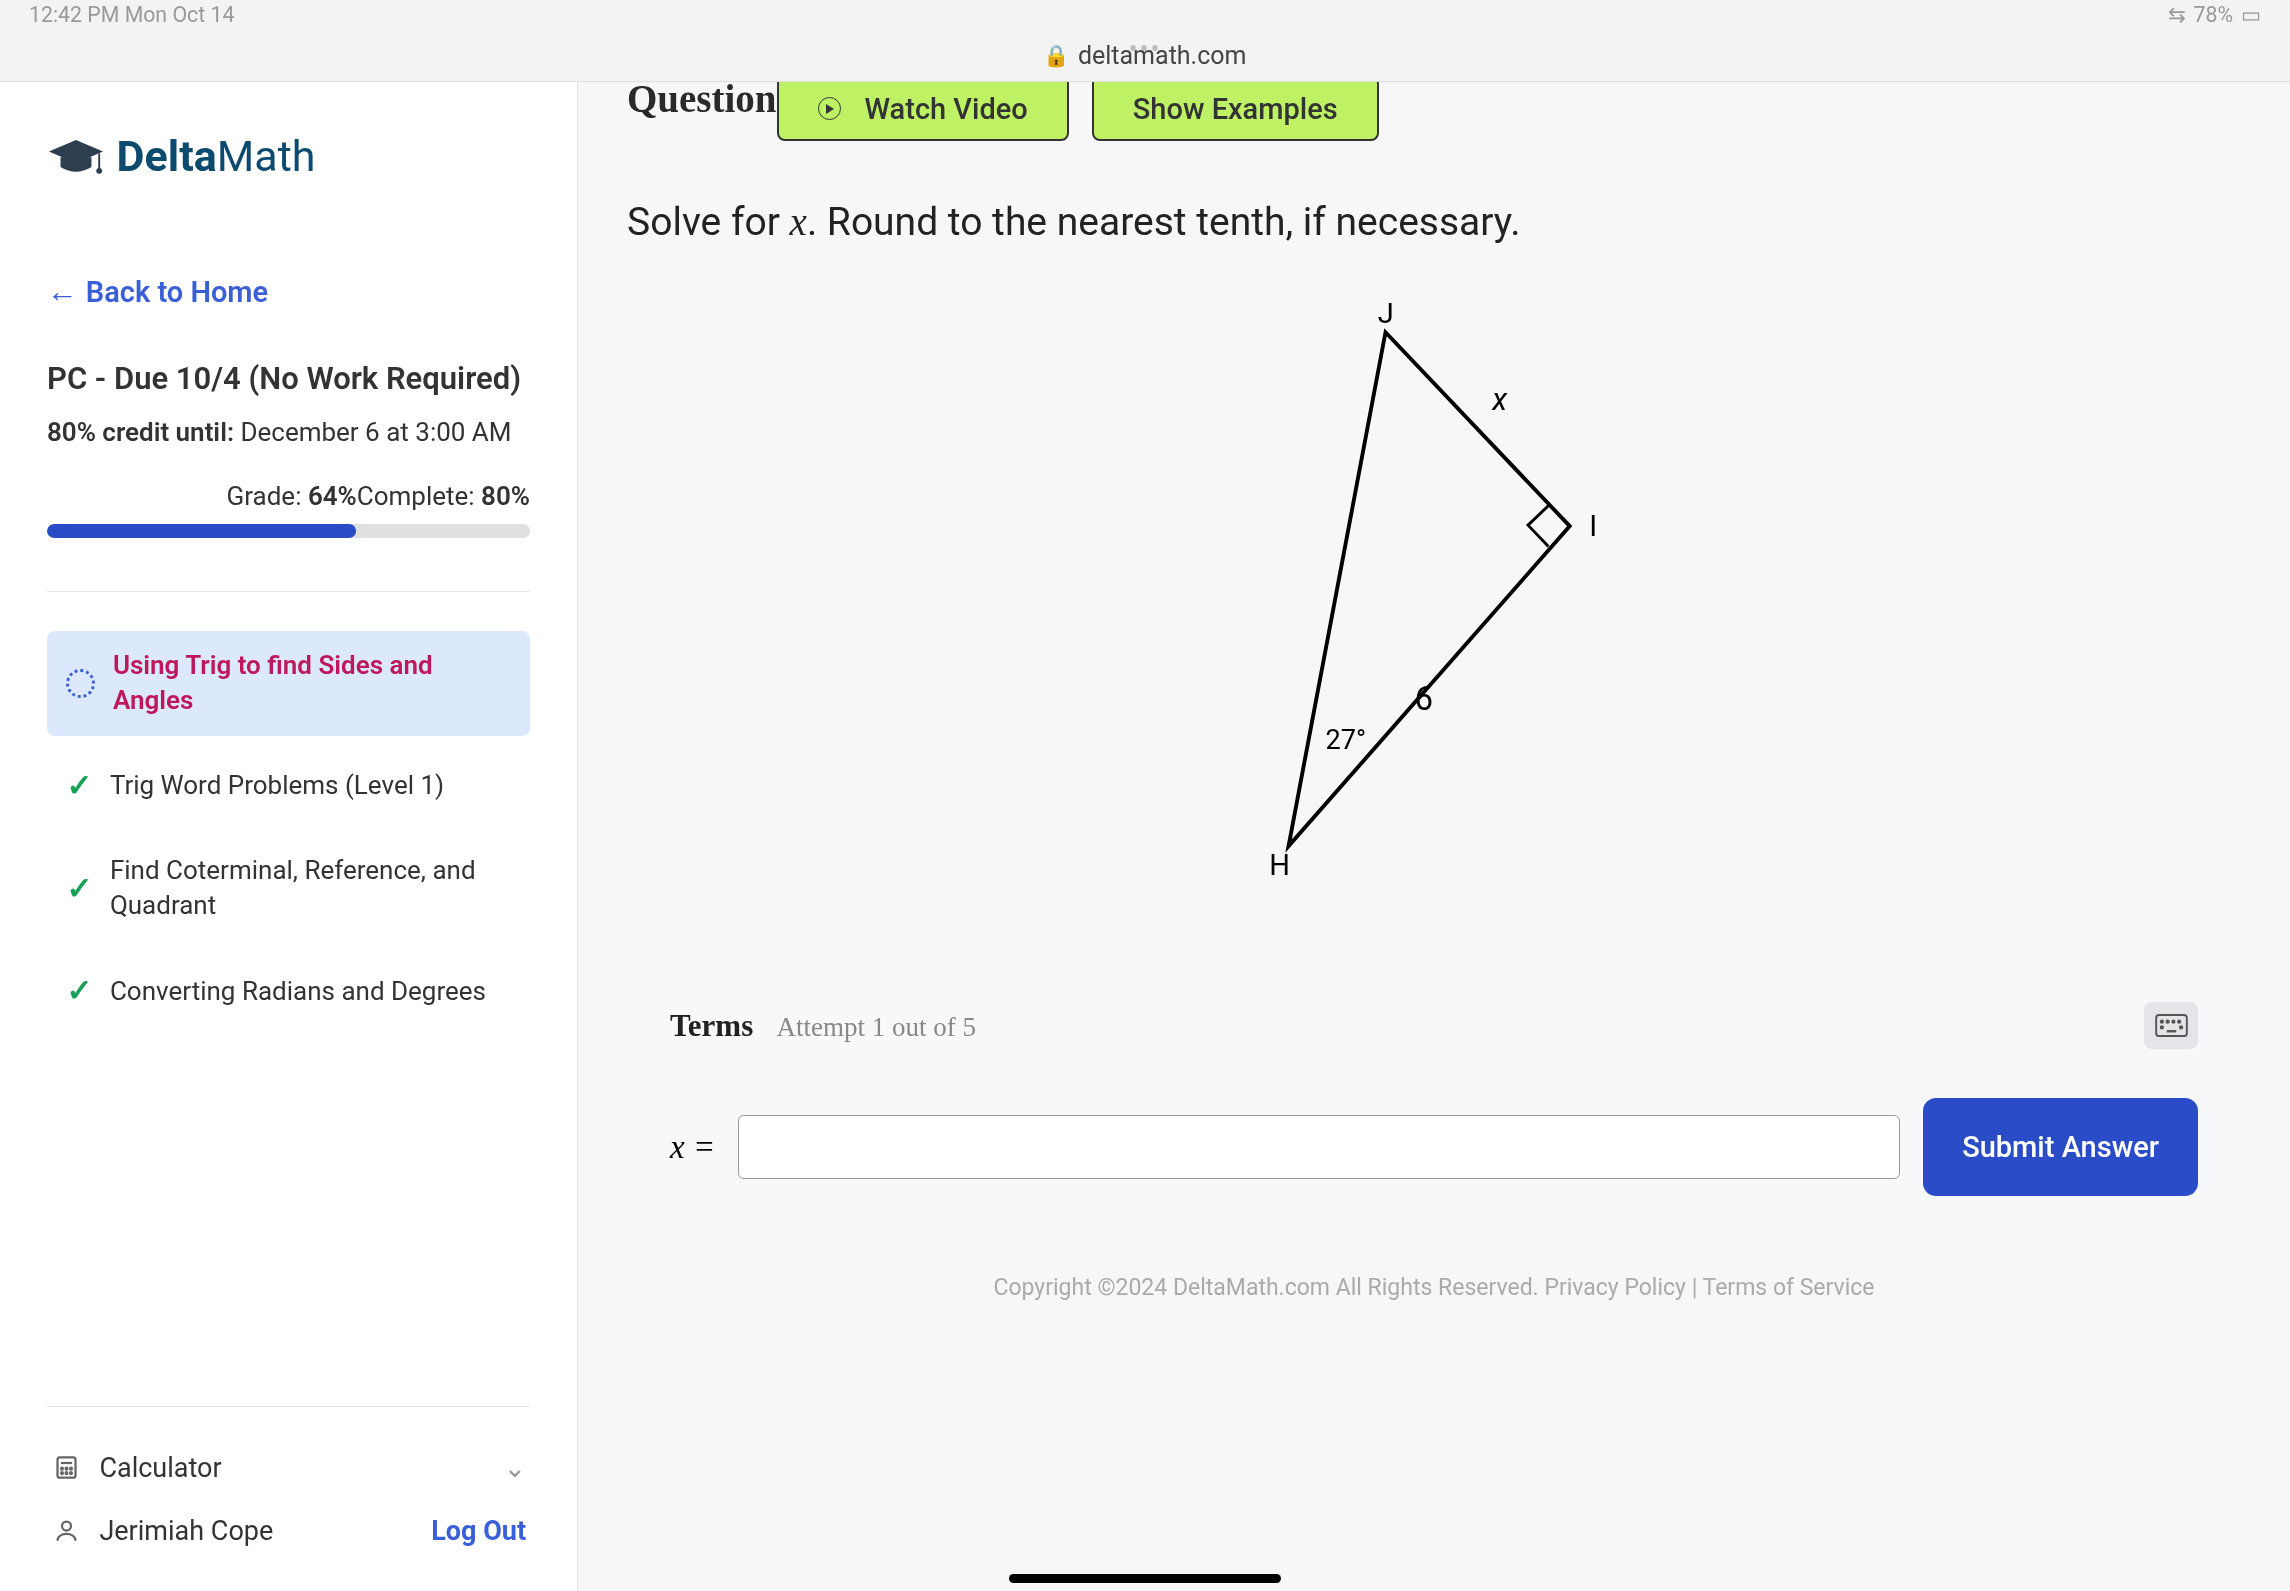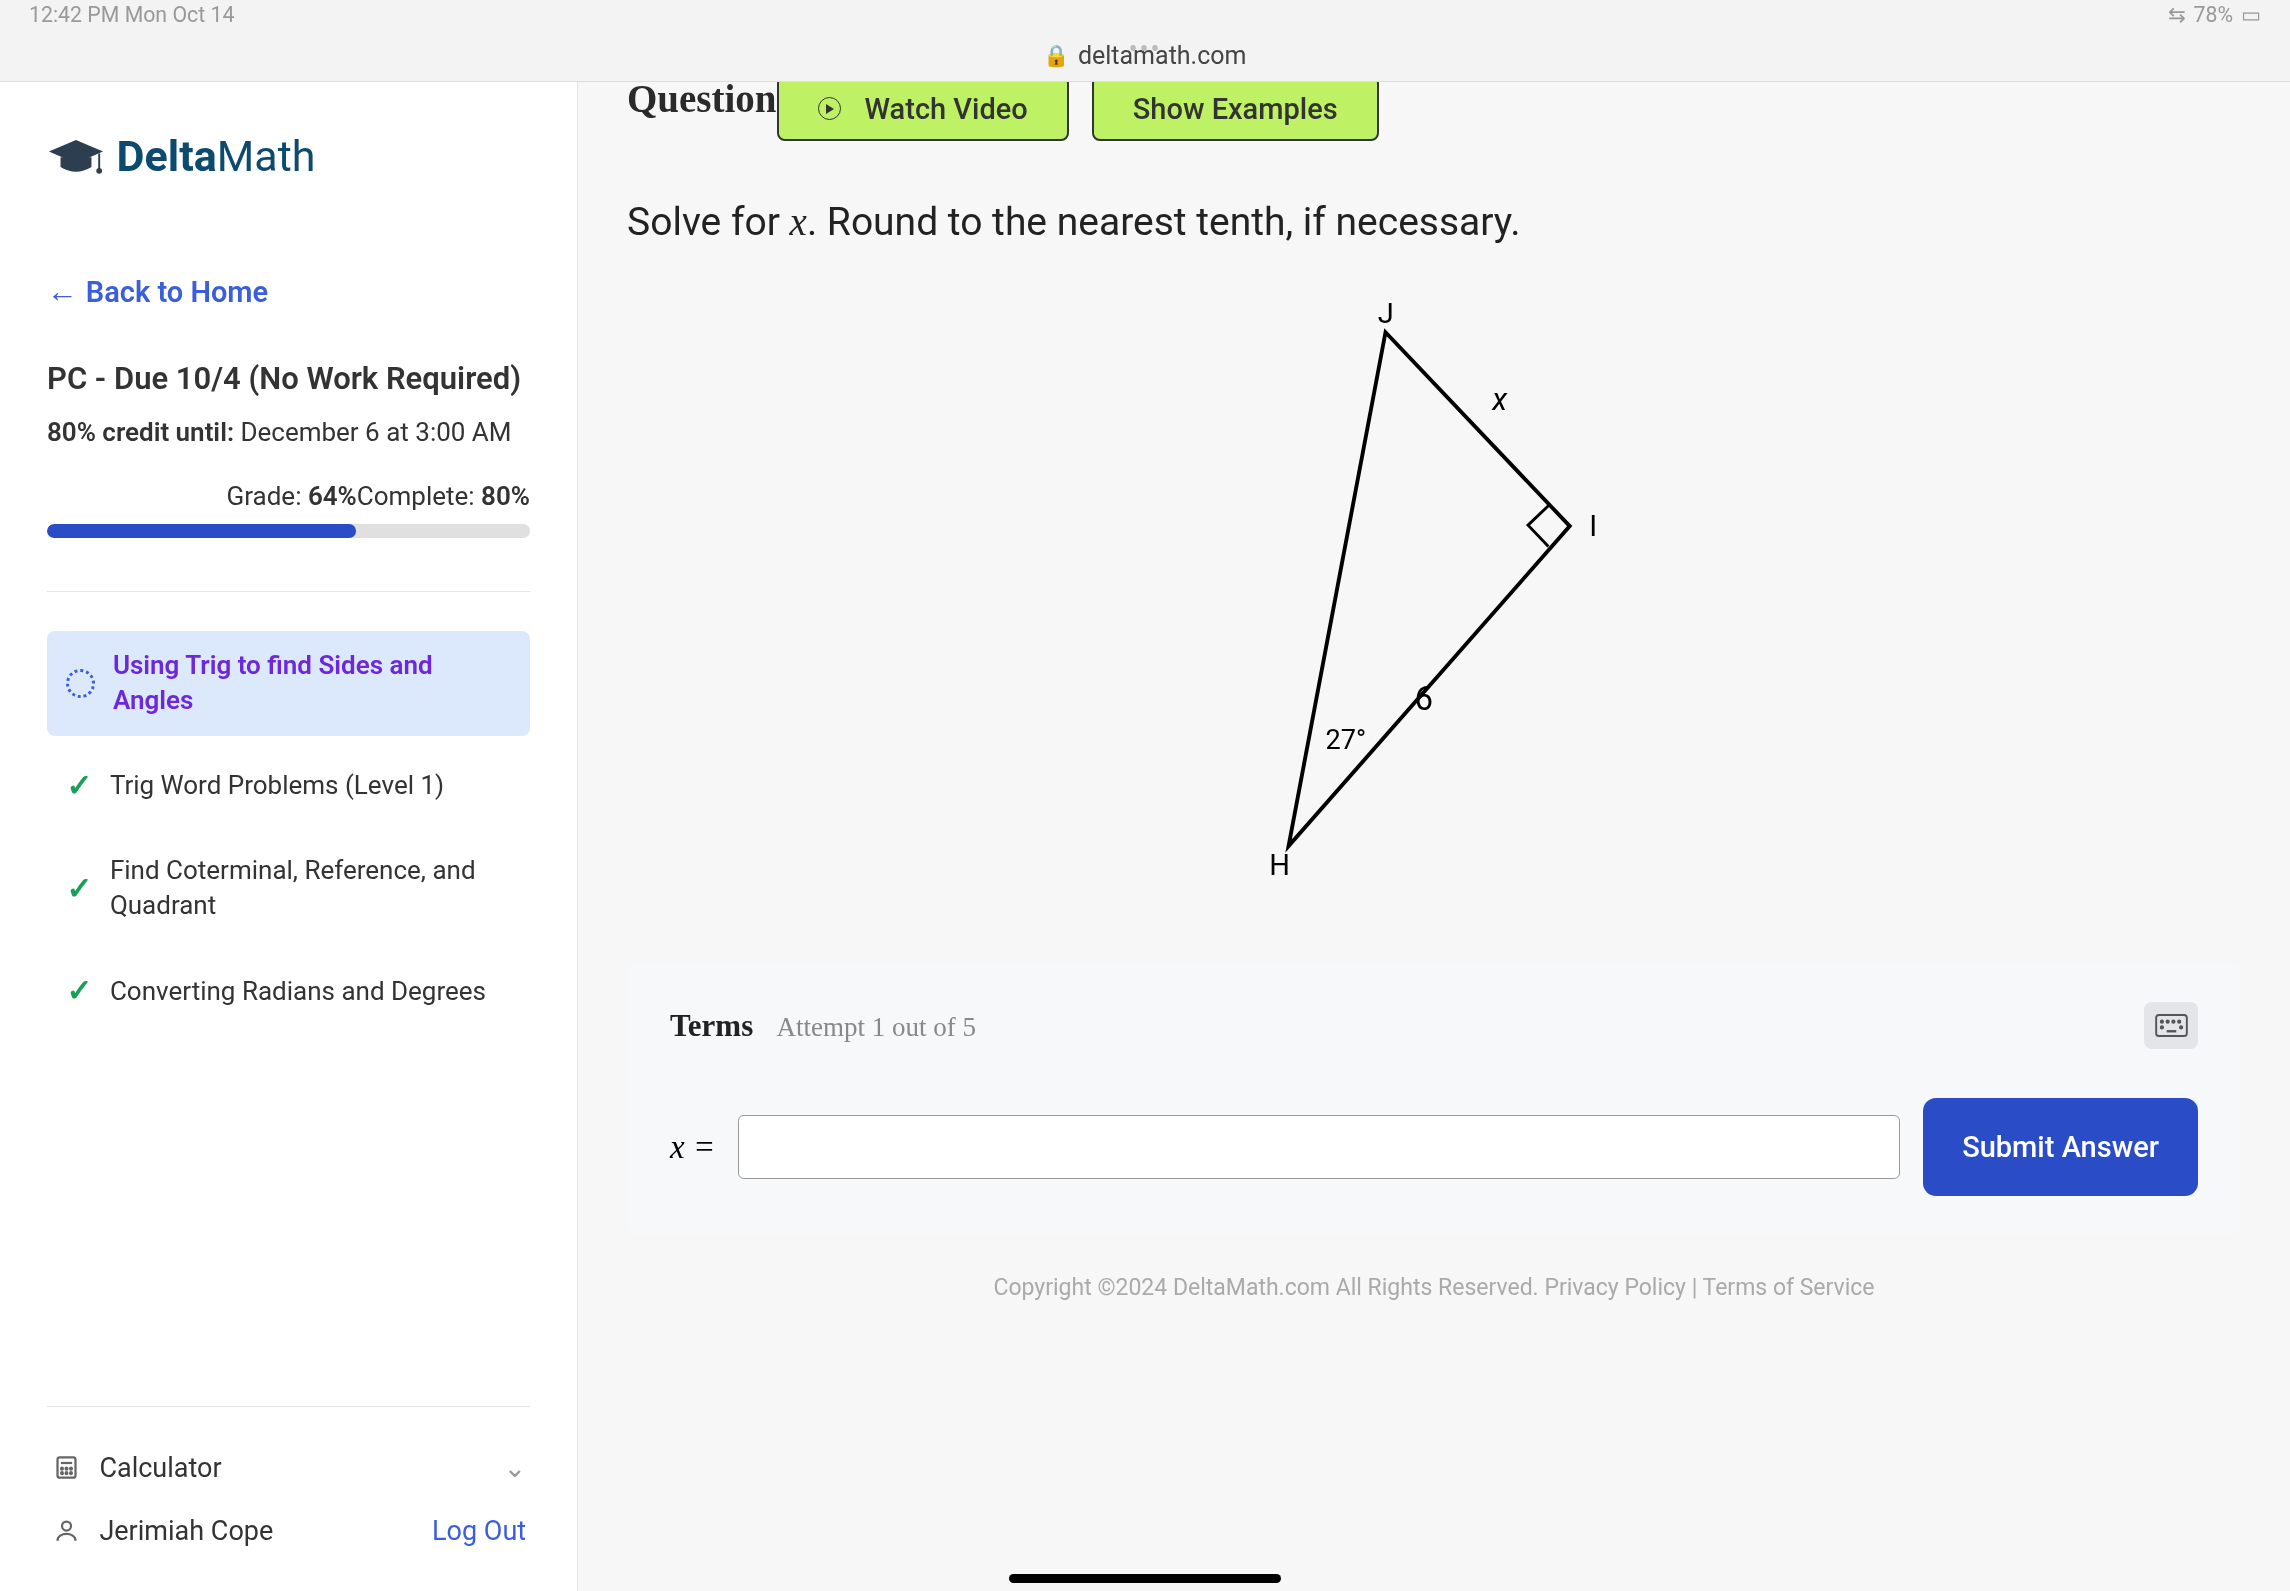--- a/index.html
+++ b/index.html
@@ -32,31 +32,31 @@
 .stats-row { display: flex; justify-content: flex-end; font-size: 26px; color: #333; margin-bottom: 13.6px; }
 .stats-row .bold { font-weight: 600; }
 
 .progress-bar { width: 100%; height: 13.6px; background: #e0e0e0; border-radius: 6.8px; overflow: hidden; position: relative; margin-bottom: 39px; }
 .progress-grade { position: absolute; left: 0; top: 0; height: 100%; background: #2a4cc7; border-radius: 6.8px; }
 .progress-complete { position: absolute; left: 0; top: 0; height: 100%; background: #5aa5e8; border-radius: 6.8px; z-index: -1; }
 
 .divider { height: 1px; background: #e5e5e5; margin: 13.6px 0 39px 0; }
 
 .topic-item { display: flex; align-items: center; gap: 17.5px; padding: 17.5px 19.4px; border-radius: 7.8px; font-size: 26px; color: #333; margin-bottom: 11.6px; cursor: pointer; line-height: 1.35; }
-.topic-item.active { background: #dce8fb; font-weight: 600; color: #6d28d9; }
+.topic-item.active { background: #dce8fb; font-weight: 600; color: #be185d; }
 .topic-item .check { color: #18a058; font-size: 31px; font-weight: 700; flex-shrink: 0; }
 .topic-item .spinner { width: 29px; height: 29px; border: 3.9px dotted #3a5fd9; border-radius: 50%; flex-shrink: 0; }
 
 .footer { margin-top: auto; }
 .footer .divider2 { height: 1px; background: #e5e5e5; margin-bottom: 29px; }
 .footer-item { display: flex; align-items: center; justify-content: space-between; padding: 15.5px 3.9px; font-size: 27px; color: #333; cursor: pointer; }
 .footer-item .left { display: flex; align-items: center; gap: 17.5px; }
 .footer-item .icon { width: 31px; height: 31px; display: flex; align-items: center; justify-content: center; color: #666; }
 .footer-item .chev { color: #999; }
-.logout { color: #3a5fd9; font-weight: 400; }
+.logout { color: #3a5fd9; font-weight: 700; }
 
 .content { flex: 1; padding: 0 49px 0 49px; position: relative; overflow: hidden; }
 
 .question-header { display: flex; justify-content: flex-start; align-items: flex-start; margin-top: -5.8px; }
 .question-title { font-size: 39px; font-weight: 700; color: #2a2a2a; font-family: Georgia, serif; }
 .btn-row { display: flex; gap: 23px; }
 .btn-outline { border: 2.9px solid #333; background: #bef264; padding: 13.6px 39px; font-size: 29px; font-weight: 500; color: #333; border-radius: 7.8px; cursor: pointer; display: flex; align-items: center; gap: 24px; }
 .btn-outline .play { width: 23px; height: 23px; border: 1.9px solid #333; border-radius: 50%; display: flex; align-items: center; justify-content: center; }
 .btn-outline .play::after { content: ""; border-left: 8.7px solid #333; border-top: 5.8px solid transparent; border-bottom: 5.8px solid transparent; margin-left: 2.9px; }
 

